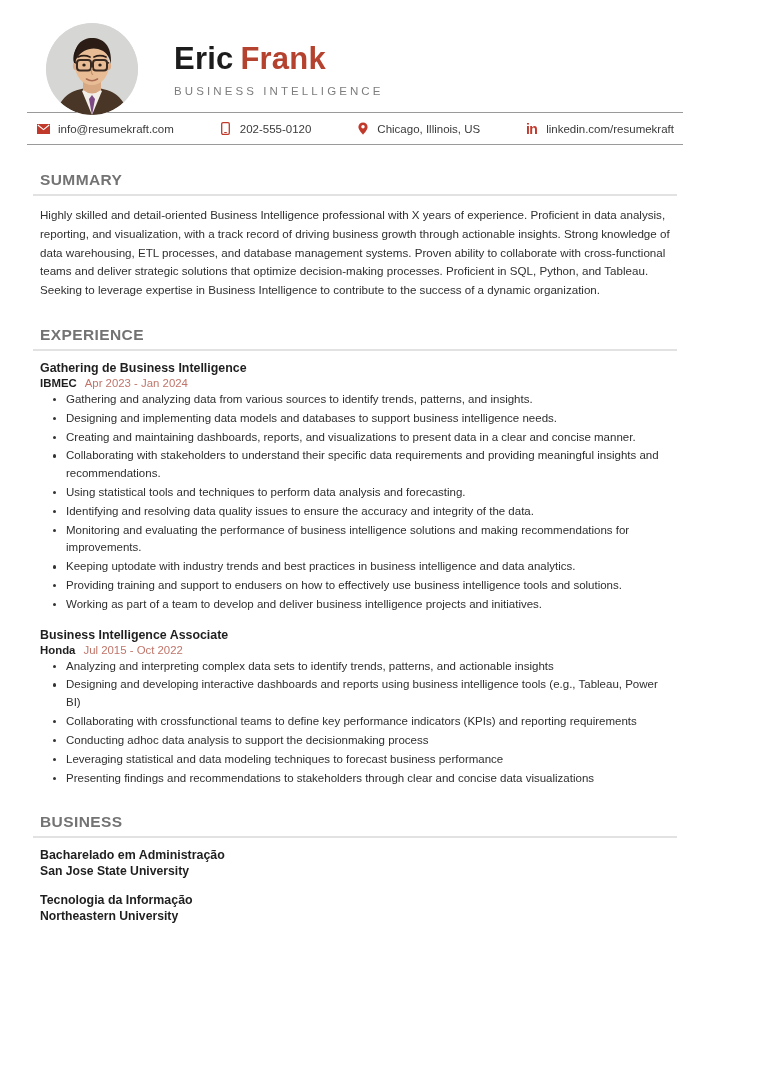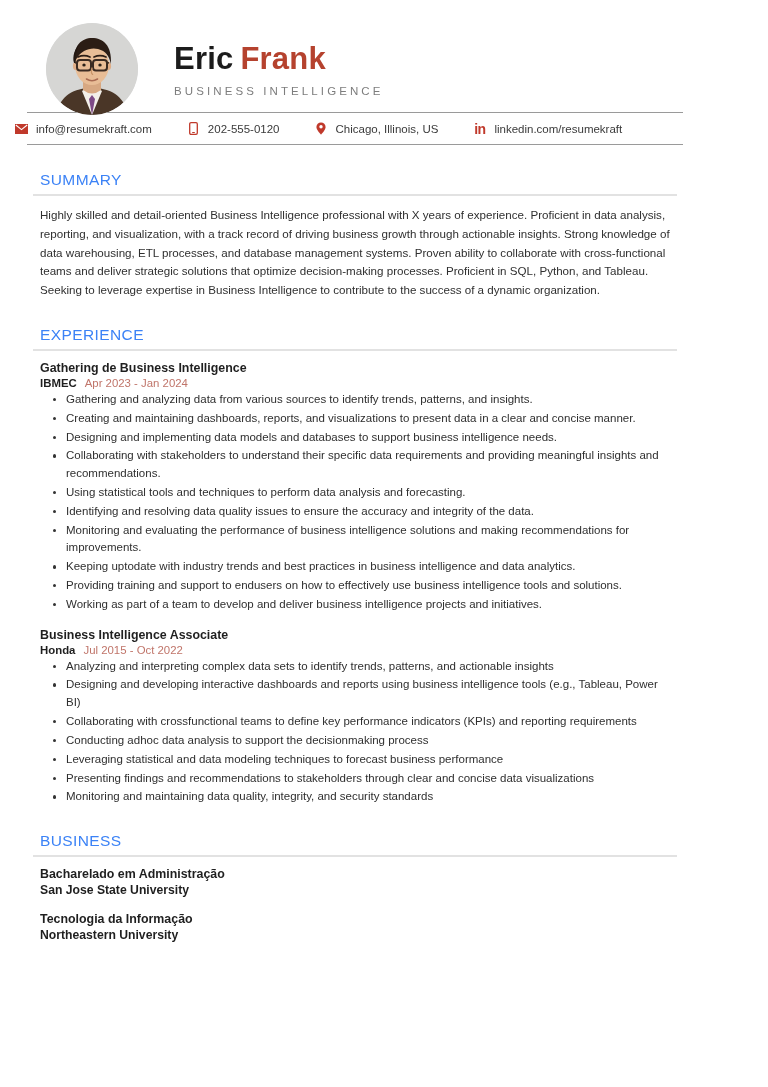--- a/index.html
+++ b/index.html
@@ -64,24 +64,24 @@
 
   
   .rule {
     height: 1px;
     background: #9a9a9a;
     margin: 0 27px;
   }
   .contact-bar {
     display: flex;
     align-items: center;
-    justify-content: flex-start;
+    justify-content: space-between;
     gap: 34px;
     height: 31px;
-    padding: 0 14px;
+    padding: 0 36px;
     box-sizing: border-box;
   }
   .contact-item {
     display: flex;
     align-items: center;
     font-size: 11.5px;
     color: #3a3a3a;
     white-space: nowrap;
   }
   .contact-item .ico {
@@ -101,22 +101,22 @@
     letter-spacing: -0.5px;
   }
 
   
   .content {
     padding: 0 33px;
   }
   .section { margin-top: 26px; }
   .section-title {
     font-size: 15.5px;
-    font-weight: normal;
-    color: #3b82f6;
+    font-weight: bold;
+    color: #737373;
     letter-spacing: 0.4px;
     margin: 0 0 5px 7px;
   }
   .section-rule {
     height: 2px;
     background: #e2e2e2;
     margin-bottom: 10px;
   }
   .section-body {
     padding: 0 7px;
@@ -303,22 +303,22 @@
       <div class="section-rule"></div>
       <div class="section-body">
 
         <div class="job">
           <div class="job-title">Gathering de Business Intelligence</div>
           <div class="job-meta">
             <span class="job-company">IBMEC</span><span class="job-dates">Apr 2023 - Jan 2024</span>
           </div>
           <ul class="bullets">
             <li>Gathering and analyzing data from various sources to identify trends, patterns, and insights.</li>
+            <li>Designing and implementing data models and databases to support business intelligence needs.</li>
             <li>Creating and maintaining dashboards, reports, and visualizations to present data in a clear and concise manner.</li>
-            <li>Designing and implementing data models and databases to support business intelligence needs.</li>
             <li>Collaborating with stakeholders to understand their specific data requirements and providing meaningful insights and recommendations.</li>
             <li>Using statistical tools and techniques to perform data analysis and forecasting.</li>
             <li>Identifying and resolving data quality issues to ensure the accuracy and integrity of the data.</li>
             <li>Monitoring and evaluating the performance of business intelligence solutions and making recommendations for improvements.</li>
             <li>Keeping uptodate with industry trends and best practices in business intelligence and data analytics.</li>
             <li>Providing training and support to endusers on how to effectively use business intelligence tools and solutions.</li>
             <li>Working as part of a team to develop and deliver business intelligence projects and initiatives.</li>
           </ul>
         </div>
 
@@ -327,21 +327,20 @@
           <div class="job-meta">
             <span class="job-company">Honda</span><span class="job-dates">Jul 2015 - Oct 2022</span>
           </div>
           <ul class="bullets">
             <li>Analyzing and interpreting complex data sets to identify trends, patterns, and actionable insights</li>
             <li>Designing and developing interactive dashboards and reports using business intelligence tools (e.g., Tableau, Power BI)</li>
             <li>Collaborating with crossfunctional teams to define key performance indicators (KPIs) and reporting requirements</li>
             <li>Conducting adhoc data analysis to support the decisionmaking process</li>
             <li>Leveraging statistical and data modeling techniques to forecast business performance</li>
             <li>Presenting findings and recommendations to stakeholders through clear and concise data visualizations</li>
-            <li>Monitoring and maintaining data quality, integrity, and security standards</li>
           </ul>
         </div>
 
       </div>
     </div>
 
     <div class="section">
       <div class="section-title">BUSINESS</div>
       <div class="section-rule"></div>
       <div class="section-body">

